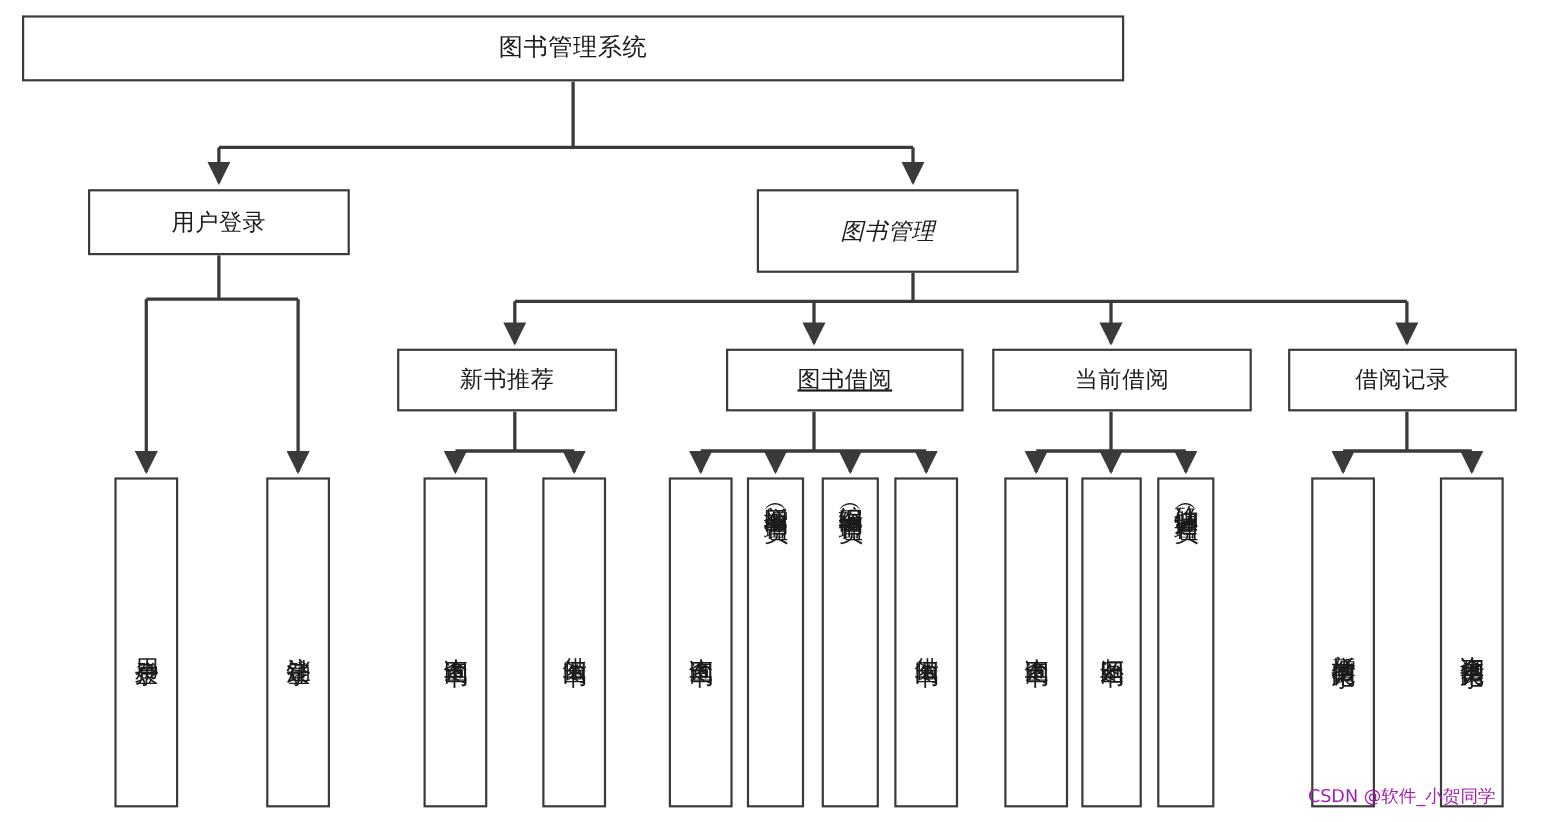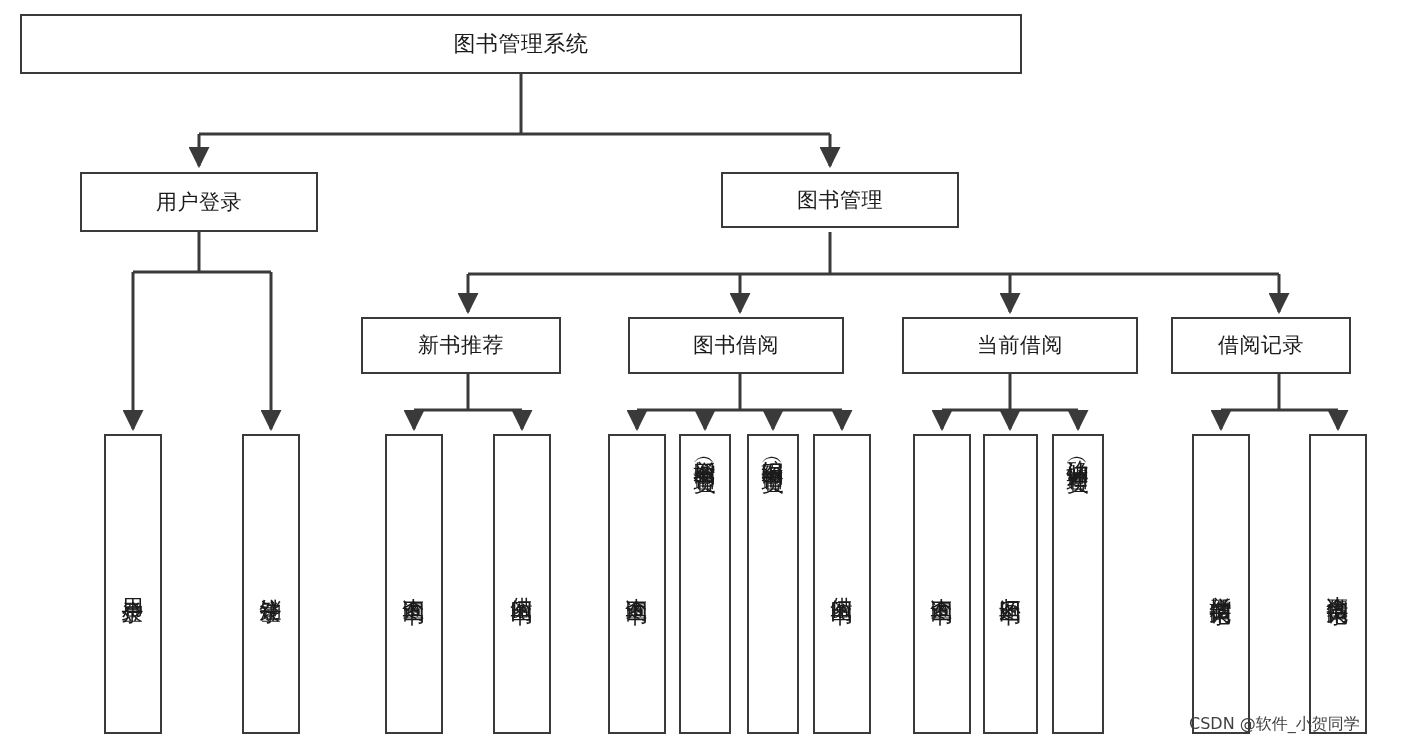--- a/index.html
+++ b/index.html
@@ -68,21 +68,21 @@
   }
   .node.leaf.mid {
     align-items: center;
     padding-top: 0;
   }
   #watermark {
     position: absolute;
     left: 1189px;
     top: 714px;
     font-size: 16px;
-    color: #404040;
+    color: #a21caf;
     white-space: nowrap;
     z-index: 3;
     font-family: "DejaVu Sans", "Liberation Sans", sans-serif;
   }
 </style>
 </head>
 <body>
 
 <div id="canvas">
 
@@ -138,34 +138,34 @@
     </g>
   </svg>
 
   <div class="node horiz root" style="left:20px; top:14px; width:1002px; height:60px;">
     <span class="lbl">图书管理系统</span>
   </div>
 
   <div class="node horiz" style="left:80px; top:172px; width:238px; height:60px;">
     <span class="lbl">用户登录</span>
   </div>
-  <div class="node horiz" style="left:721px; top:172px; width:238px; height:56px;">
+  <div class="node horiz" style="left:688px; top:172px; width:238px; height:76px;font-style:italic;">
     <span class="lbl">图书管理</span>
   </div>
 
   <div class="node horiz" style="left:361px; top:317px; width:200px; height:57px;">
     <span class="lbl">新书推荐</span>
   </div>
-  <div class="node horiz" style="left:628px; top:317px; width:216px; height:57px;">
+  <div class="node horiz" style="left:660px; top:317px; width:216px; height:57px;text-decoration:underline;">
     <span class="lbl">图书借阅</span>
   </div>
   <div class="node horiz" style="left:902px; top:317px; width:236px; height:57px;">
     <span class="lbl">当前借阅</span>
   </div>
-  <div class="node horiz" style="left:1171px; top:317px; width:180px; height:57px;">
+  <div class="node horiz" style="left:1171px; top:317px; width:208px; height:57px;">
     <span class="lbl">借阅记录</span>
   </div>
 
   <div class="node leaf mid" style="left:104px; top:434px; width:58px; height:300px;">
     <span class="lbl">用户登录</span>
   </div>
   <div class="node leaf mid" style="left:242px; top:434px; width:58px; height:300px;">
     <span class="lbl">注销登录</span>
   </div>
 

